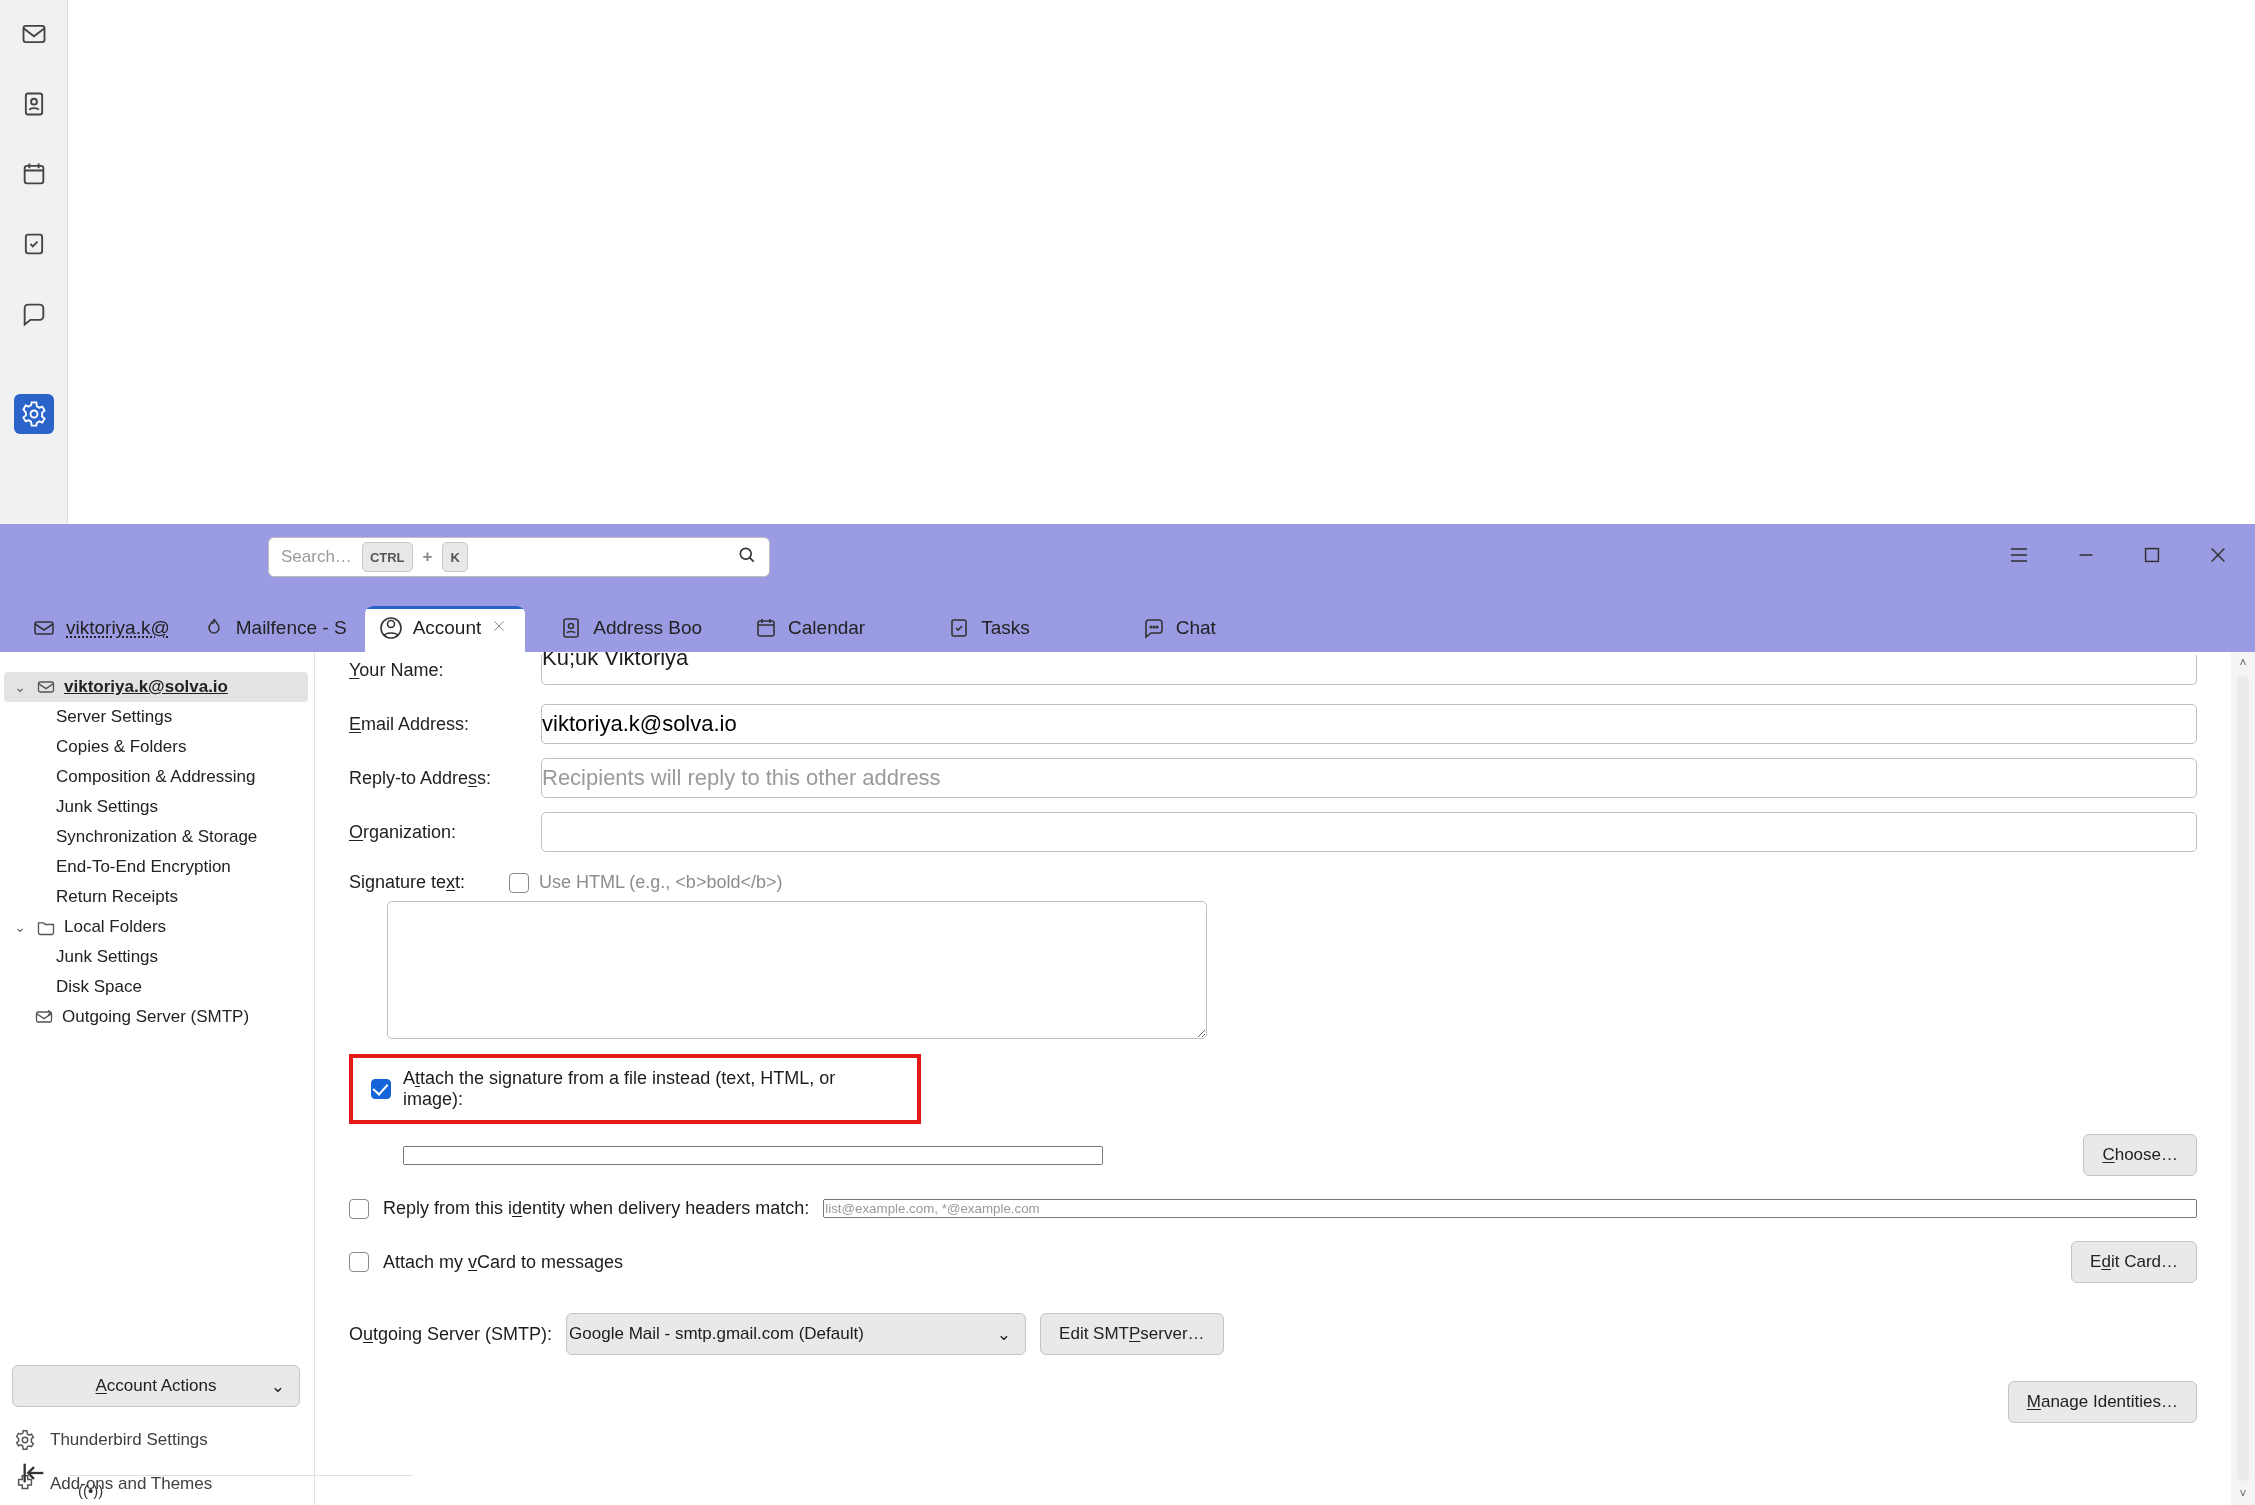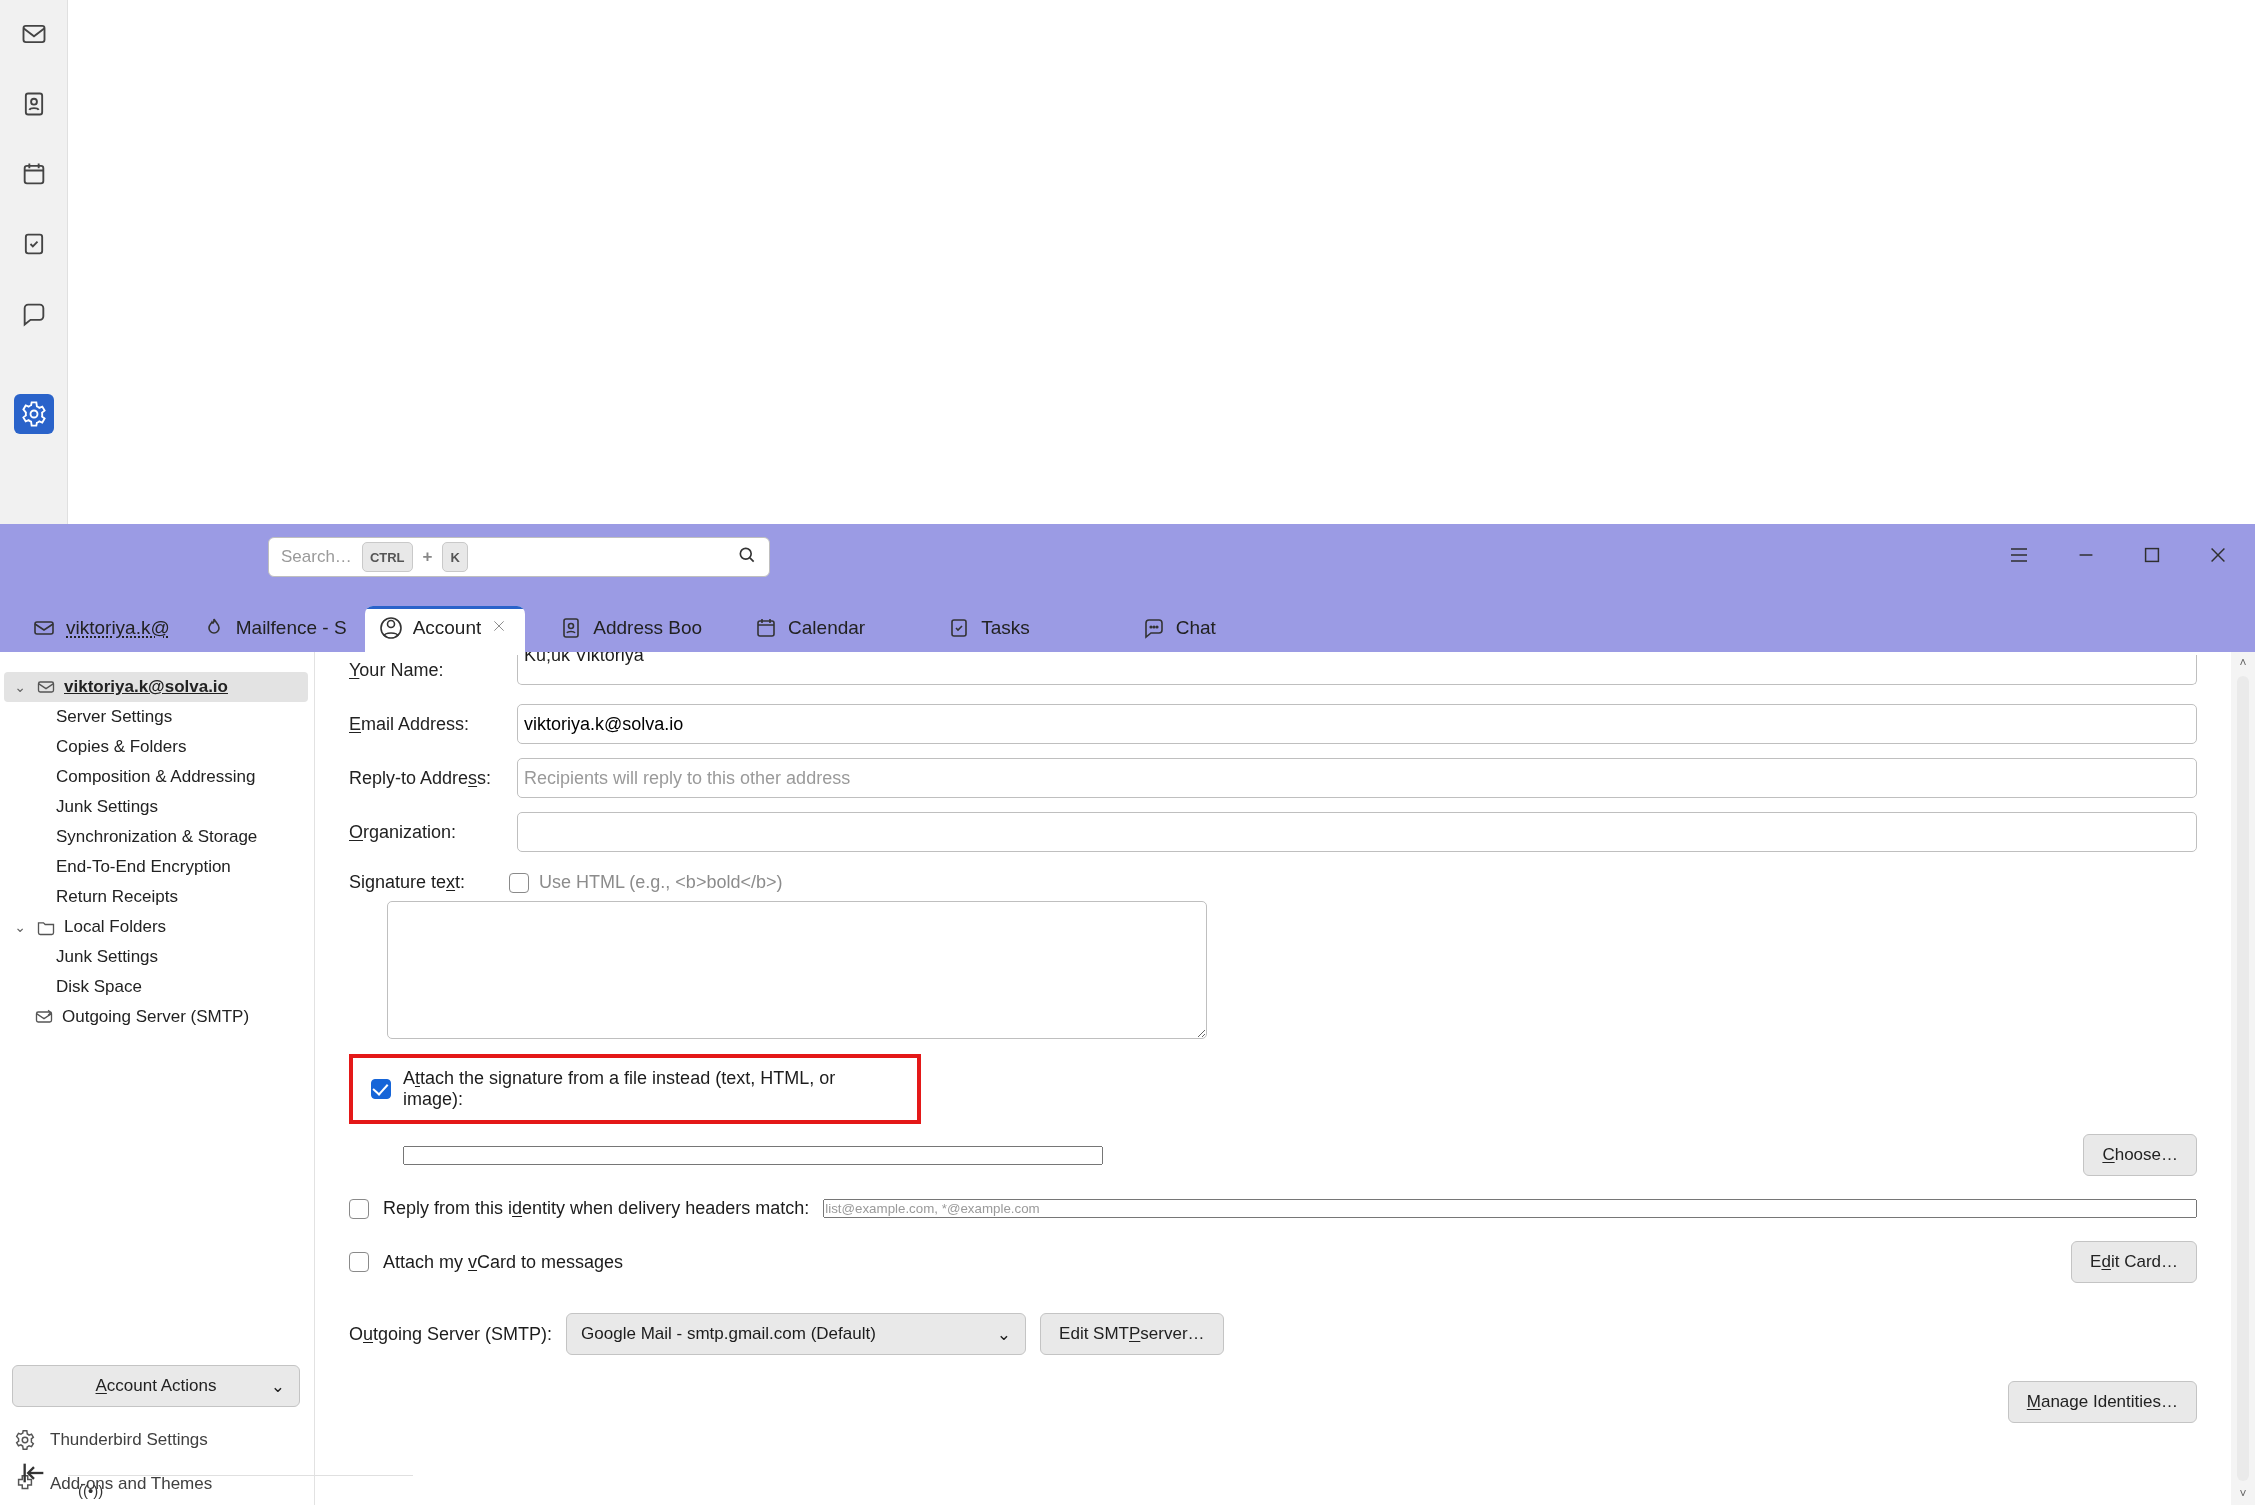--- a/index.html
+++ b/index.html
@@ -57,34 +57,34 @@
   .acct-actions-btn .cv { position:absolute; right:14px; }
   .sidebar .settings-links { padding:18px 6px 0 10px; display:flex; flex-direction:column; gap:22px; font-size:17px; color:#404040;}
   .settings-links .lnk { display:flex; align-items:center; gap:14px; }
   .settings-links svg { width:22px; height:22px; stroke:#555; fill:none; stroke-width:1.6;}
 
   
   .content { flex:1; overflow:hidden; padding:0px 34px 20px 34px; font-size:18px; color:#1c1c1c; position:relative;}
   .formrow { display:flex; align-items:center; gap:18px; margin-top:10px; min-height:44px;}
   .formrow .lbl { width:150px; color:#222; }
   .formrow.first { margin-top:-4px; }
-  .formrow input[type=text].fld, .formrow .fld { flex:1; height:40px; border:1px solid var(--border); border-radius:5px; padding:0 6px; font-size:18px; background:#fff;}
+  .formrow input[type=text].fld, .formrow .fld { flex:1; height:40px; border:1px solid var(--border); border-radius:5px; padding:0 0; font-size:22px; background:#fff;margin-left:24px;}
   .formrow .fld.cut { border-top:none; border-radius:0 0 5px 5px; height:30px; padding-top:0; display:flex; align-items:flex-start;}
   .formrow .fld.cut .val { position:relative; top:-10px; }
   .hintrow { display:flex; align-items:center; gap:10px; margin-top:12px;}
   .cbx { width:20px; height:20px; border:1.5px solid #8a8a8a; border-radius:4px; display:inline-flex; align-items:center;justify-content:center; background:#fff;}
   .cbx.checked { background:#1665d8; border-color:#1665d8; }
   .cbx.checked::after { content:""; width:7px; height:12px; border:solid #fff; border-width:0 2.5px 2.5px 0; transform:rotate(42deg) translate(-1px,-1px);}
   textarea.sig { width:820px; max-width:100%; height:138px; border:1px solid var(--border); border-radius:5px; resize:both; padding:8px; font-size:16px; margin-left:38px; margin-top:8px;}
   .redbox { border:4px solid #e41818; padding:10px 18px 10px 18px; margin-top:10px; width:572px;}
   .filerow { display:flex; align-items:center; gap:16px; margin-top:10px;}
   .filerow input.fld { flex:1; }
   .btn { height:42px; padding:0 18px; border:1px solid var(--btn-border); background:var(--btn-bg); border-radius:6px; font-size:17px; color:#222; display:inline-flex; align-items:center; justify-content:center;}
   .row2 { display:flex; align-items:center; gap:14px; margin-top:22px; flex-wrap:wrap;}
-  .select { height:42px; border:1px solid var(--btn-border); background:var(--btn-bg); border-radius:6px; padding:0 42px 0 14px; font-size:17px; position:relative; display:inline-flex; align-items:center; min-width:460px;}
+  .select { height:42px; border:1px solid var(--btn-border); background:var(--btn-bg); border-radius:6px; padding:0 42px 0 2px; font-size:17px; position:relative; display:inline-flex; align-items:center; min-width:460px;}
   .select .cv { position:absolute; right:14px; }
   .content .right { margin-left:auto; }
   .footerbtn { display:flex; justify-content:flex-end; margin-top:26px; }
   .u { text-decoration:underline; text-underline-offset:2px; }
 
   
   .scrollcol { width:24px; background:#f4f4f4; position:relative; display:flex; flex-direction:column; align-items:center;}
   .scrollcol .arrow { height:22px; display:flex; align-items:center; justify-content:center; color:#666; font-size:12px; width:100%;}
   .scrollcol .track { flex:1; width:12px; background:#eaeaea; border-radius:6px; margin:2px 0;}
   

